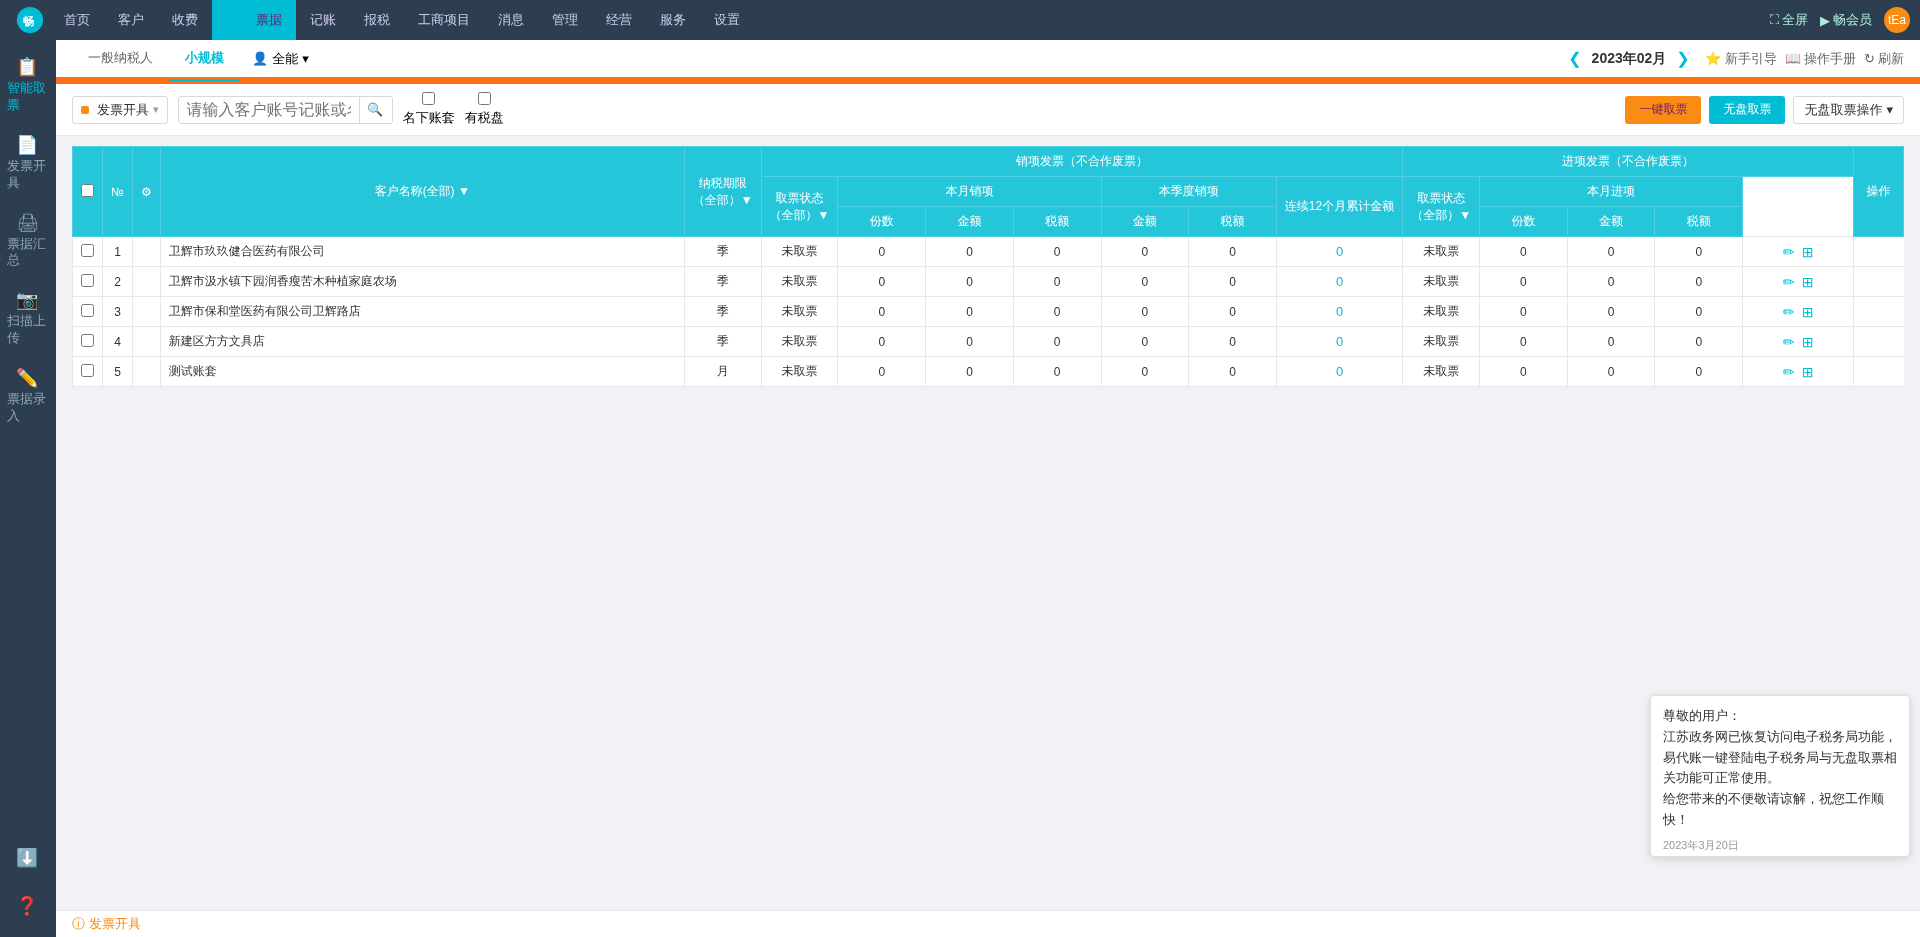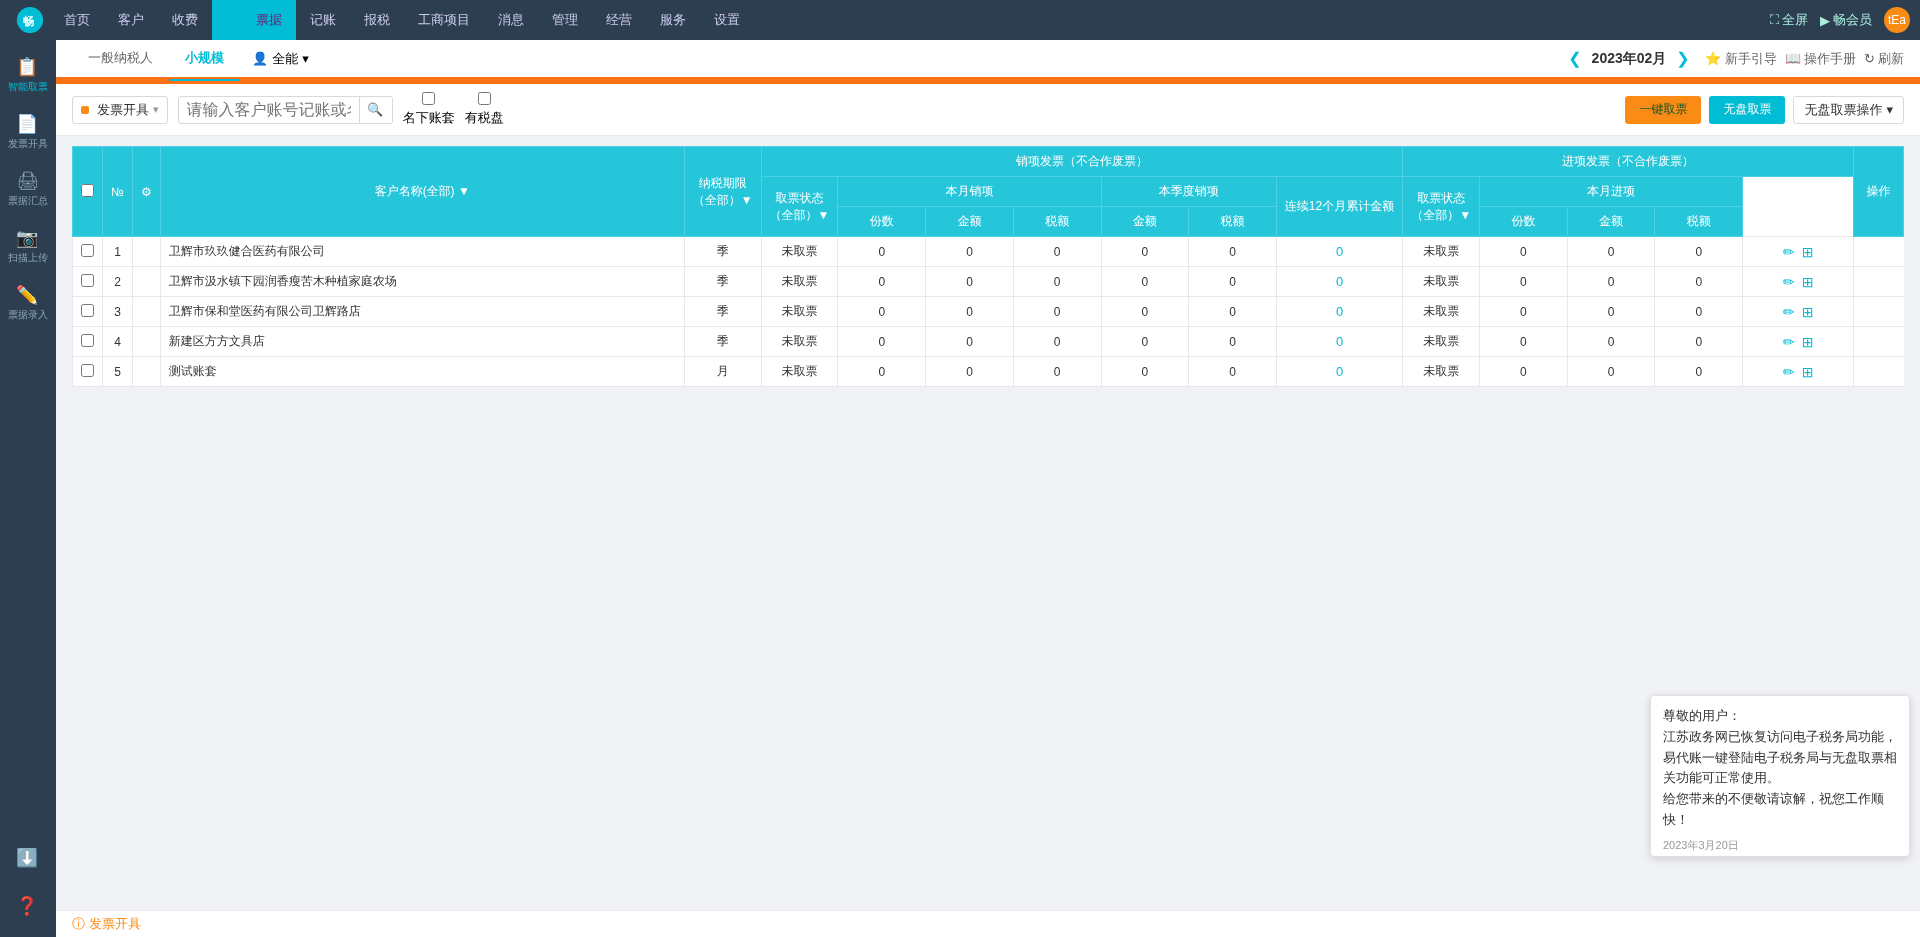--- a/index.html
+++ b/index.html
@@ -14,21 +14,21 @@
     .top-nav .nav-item.active { background: #00bcd4; color: #701a75; padding-left: 44px; }
     .top-nav .nav-right { margin-left: auto; display: flex; align-items: center; gap: 12px; color: #aed; font-size: 12px; }
     .top-nav .nav-right span { cursor: pointer; display: flex; align-items: center; gap: 3px; }
 
     
     .layout { display: flex; height: calc(100vh - 40px); }
     .sidebar { width: 56px; background: #2d3e50; display: flex; flex-direction: column; align-items: center; padding-top: 8px; gap: 4px; }
     .sidebar-item { width: 50px; display: flex; flex-direction: column; align-items: center; padding: 8px 4px; cursor: pointer; color: #8ba8b8; border-radius: 4px; }
     .sidebar-item.active { color: #00bcd4; }
     .sidebar-item .si-icon { font-size: 18px; margin-bottom: 2px; }
-    .sidebar-item .si-label { font-size: 10px; line-height: 1.3; }
+    .sidebar-item .si-label { font-size: 13px; line-height: 1.3; }
     .sidebar-bottom { margin-top: auto; display: flex; flex-direction: column; align-items: center; gap: 8px; padding-bottom: 10px; }
 
     
     .main { flex: 1; background: #f0f2f5; overflow: auto; display: flex; flex-direction: column; }
 
     
     .sub-header { background: #fff; border-bottom: 7px solid #f97316; padding: 0 16px; display: flex; align-items: center; height: 44px; gap: 0; }
     .sub-tab { padding: 0 16px; height: 44px; display: flex; align-items: center; cursor: pointer; font-size: 13px; color: #666; border-bottom: 2px solid transparent; }
     .sub-tab.active { color: #00bcd4; border-bottom: 2px solid #00bcd4; font-weight: bold; }
     .period-nav { margin-left: auto; display: flex; align-items: center; gap: 10px; }
@@ -39,21 +39,21 @@
 
     
     .filter-bar { background: #fff; padding: 8px 16px; display: flex; align-items: center; gap: 10px; border-bottom: 1px solid #e8e8e8; }
     .filter-select { display: flex; align-items: center; border: 1px solid #d9d9d9; border-radius: 3px; padding: 2px 8px; height: 28px; cursor: pointer; font-size: 12px; color: #333; background: #fff; gap: 4px; }
     .filter-input-wrap { display: flex; align-items: center; border: 1px solid #d9d9d9; border-radius: 3px; height: 28px; overflow: hidden; }
     .filter-input-wrap input { border: none; outline: none; padding: 0 8px; font-size: 16px; width: 180px; }
     .filter-input-wrap .search-btn { background: #fff; border: none; cursor: pointer; padding: 0 8px; color: #999; height: 28px; display: flex; align-items: center; border-left: 1px solid #d9d9d9; }
     .filter-checkbox { display: flex; align-items: center; gap: 4px; font-size: 12px; cursor: pointer; flex-direction: column; }
     .filter-checkbox input { cursor: pointer; }
     .filter-right { margin-left: auto; display: flex; gap: 8px; }
-    .btn-orange { background: #fa8c16; color: #14532d; border: none; border-radius: 3px; padding: 4px 14px; cursor: pointer; font-size: 12px; height: 28px; }
+    .btn-orange { background: #fa8c16; color: #701a75; border: none; border-radius: 3px; padding: 4px 14px; cursor: pointer; font-size: 12px; height: 28px; }
     .btn-teal { background: #00bcd4; color: #fff; border: none; border-radius: 3px; padding: 4px 14px; cursor: pointer; font-size: 12px; height: 28px; }
     .btn-more { background: #fff; color: #333; border: 1px solid #d9d9d9; border-radius: 3px; padding: 4px 10px; cursor: pointer; font-size: 12px; height: 28px; display: flex; align-items: center; gap: 4px; }
 
     
     .table-wrap { flex: 1; padding: 10px 16px; overflow: auto; }
     table { width: 100%; border-collapse: collapse; background: #fff; }
     thead tr { background: #26c6da; color: #fff; }
     thead th { padding: 6px 8px; font-weight: normal; font-size: 12px; border: 1px solid #4dd0e1; text-align: center; white-space: nowrap; }
     thead th.group-header { background: #26c6da; border: 1px solid #4dd0e1; }
     tbody tr { border-bottom: 1px solid #e8e8e8; }

